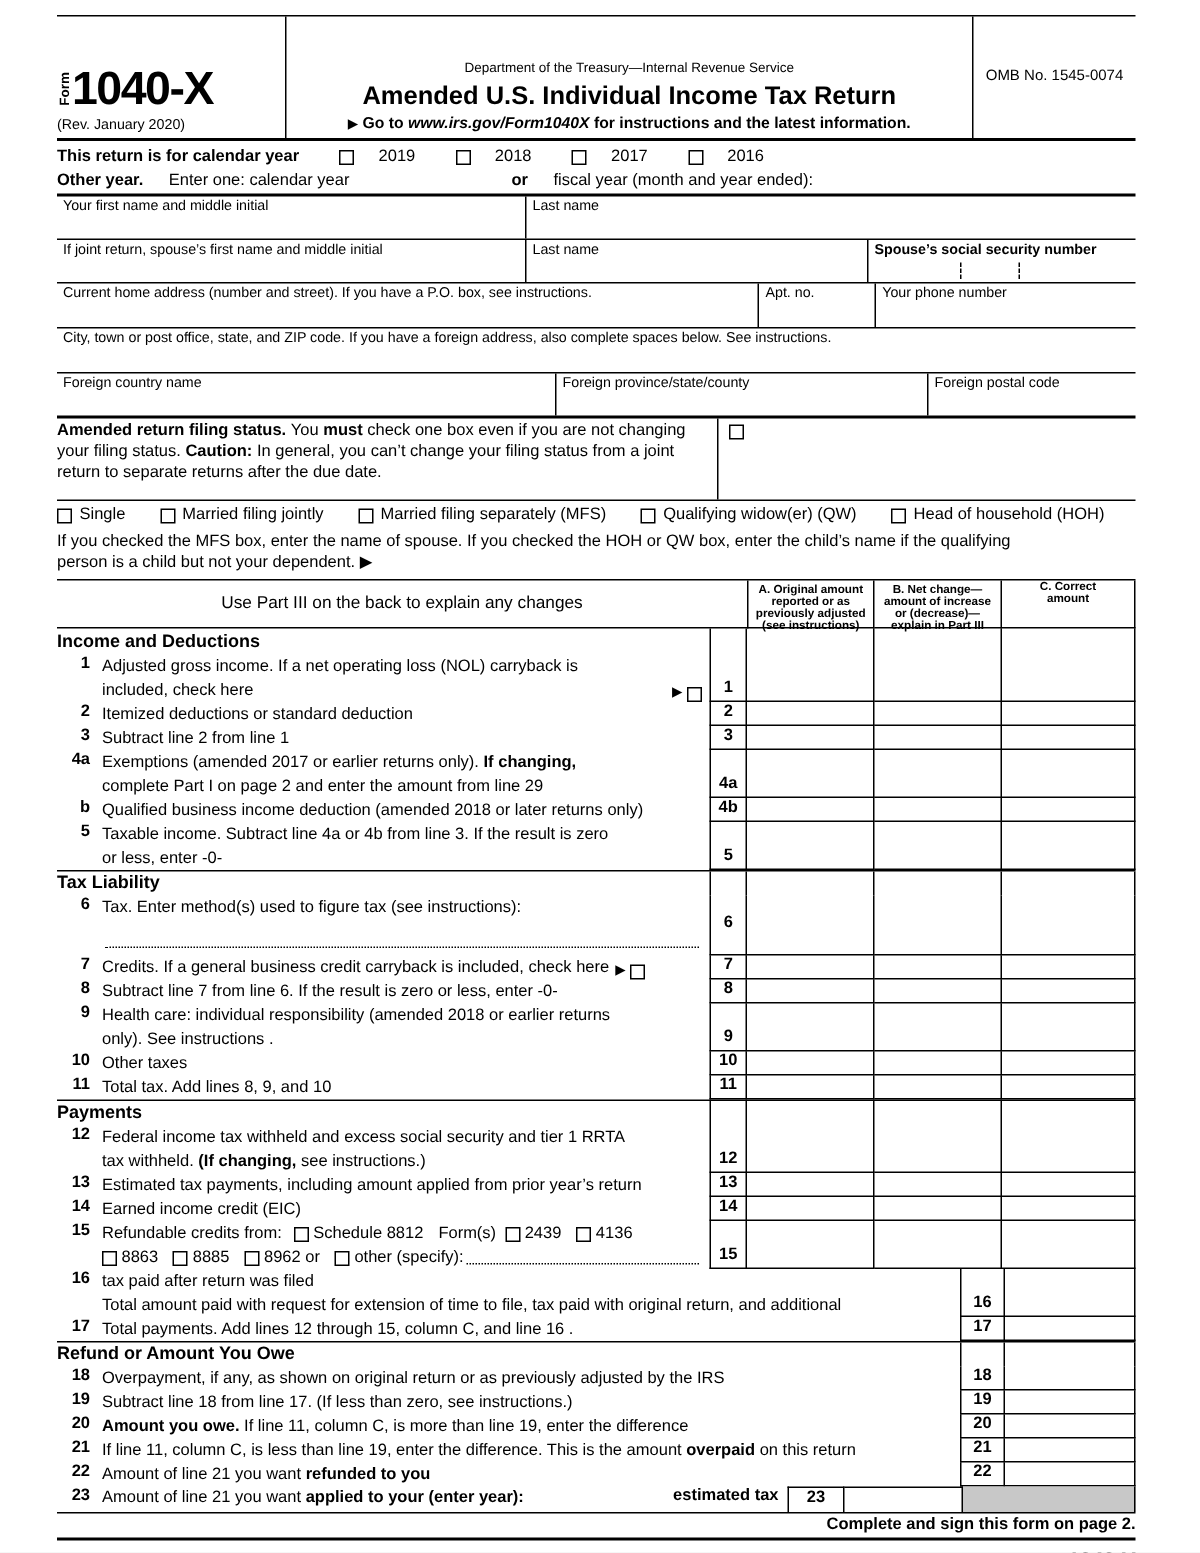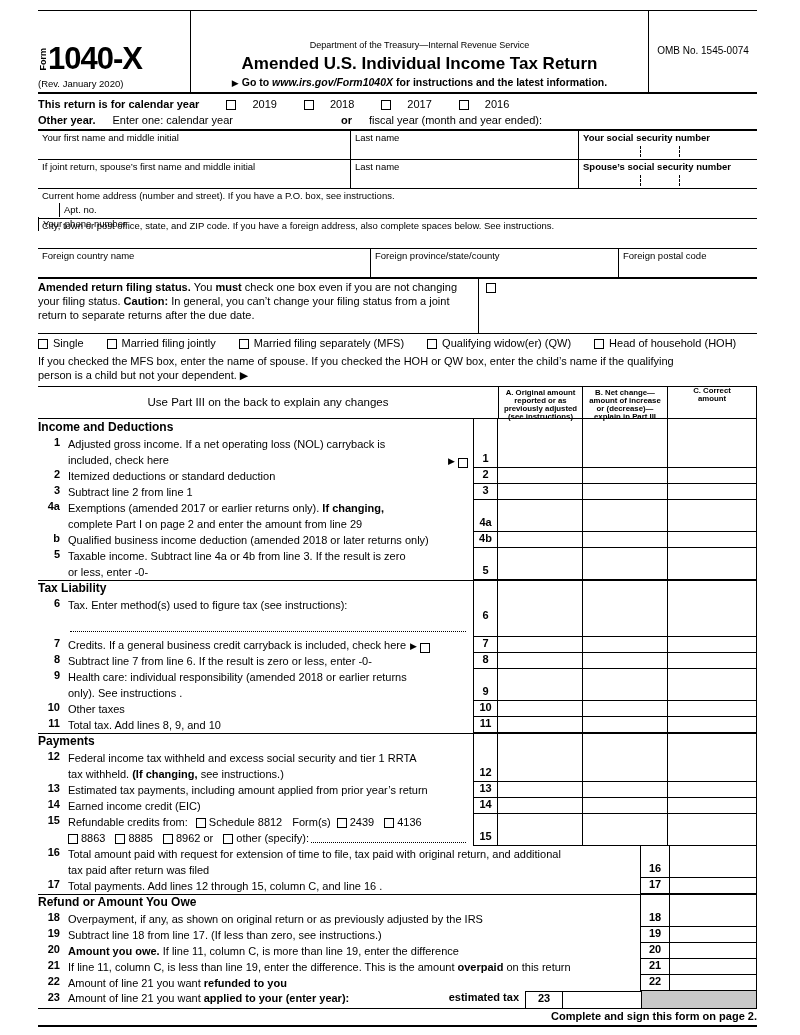--- a/index.html
+++ b/index.html
@@ -154,28 +154,27 @@
     <span class="b">Other year.</span>
     <span> Enter one: calendar year</span>
     <span class="gapw"></span>
     <span class="b">or</span>
     <span> fiscal year (month and year ended):</span>
   </div>
 
   <div class="irow nr">
     <div class="icell w312">Your first name and middle initial</div>
     <div class="icell vr w228">Last name</div>
-    <div class="icell vr w179 ssn-cell"><span>Your social security number</span><span class="dash d1"></span><span class="dash d2"></span></div>
   </div>
   <div class="irow nr">
     <div class="icell w312">If joint return, spouse’s first name and middle initial</div>
     <div class="icell vr w228">Last name</div>
     <div class="icell vr w179 ssn-cell"><span>Spouse’s social security number</span><span class="dash d1"></span><span class="dash d2"></span></div>
   </div>
-  <div class="irow" style="height:30px;flex-direction:column;">
+  <div class="irow" style="height:30px;">
     <div class="icell w460">Current home address (number and street). If you have a P.O. box, see instructions.</div>
     <div class="icell vr w80">Apt. no.</div>
     <div class="icell vr w179">Your phone number</div>
   </div>
   <div class="irow cityrow">
     <div class="icell" style="width:719px;">City, town or post office, state, and ZIP code. If you have a foreign address, also complete spaces below. See instructions.</div>
   </div>
   <div class="irow foreign">
     <div class="icell w332">Foreign country name</div>
     <div class="icell vr w248">Foreign province/state/county</div>
@@ -475,22 +474,22 @@
         <div class="c-b"></div>
         <div class="c-c"></div>
     </div>
   </div>
 
   <div>
     <div class="trow h2 liner">
       <div class="c-desc2">
           <span class="gnum">16</span>
         <span class="dtext">
+          <span class="dline"><span>tax paid after return was filed</span><span class="dots"></span></span>
           <span class="dline"><span>Total amount paid with request for extension of time to file, tax paid with original return, and additional</span></span>
-          <span class="dline"><span>tax paid after return was filed</span><span class="dots"></span></span>
         </span>
       </div>
       <div class="c-ref2">16</div>
       <div class="c-amt"></div>
     </div>
     <div class="trow h1 liner">
       <div class="c-desc2">
           <span class="gnum">17</span>
           <span class="dtext">
             <span class="dline"><span>Total payments. Add lines 12 through 15, column C, and line 16 .</span><span class="dots"></span></span>

